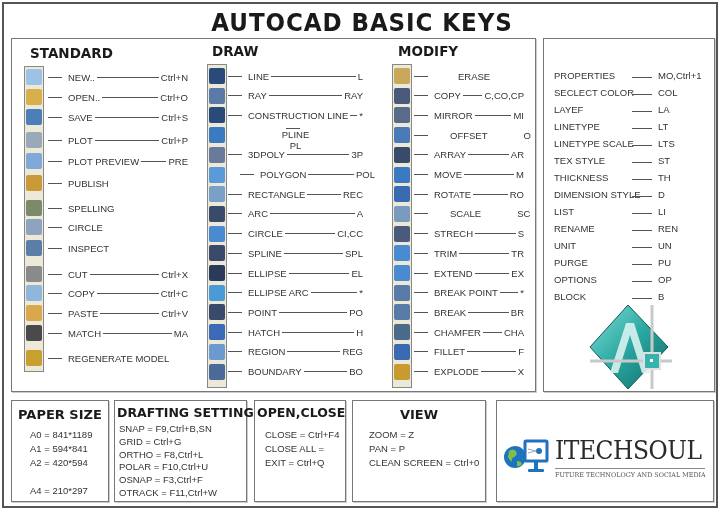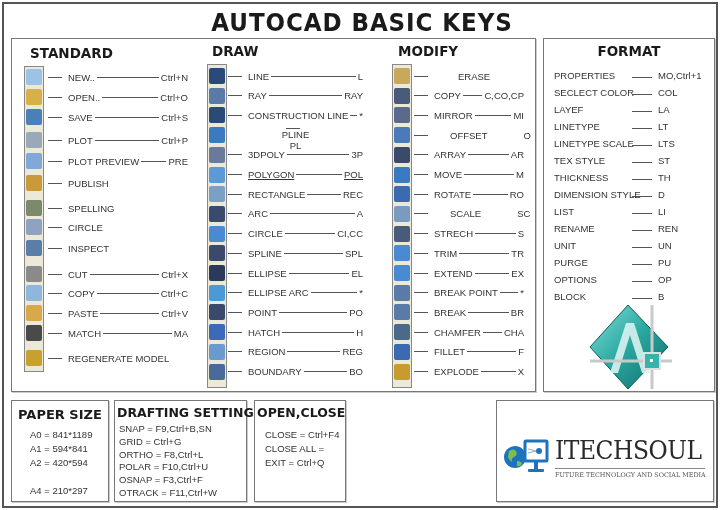--- a/index.html
+++ b/index.html
@@ -169,21 +169,21 @@
           <span class="key">PL</span>
         </div>
         <span class="tb-icon" style="left: 197px; top: 107.8px; background: rgb(106, 122, 154);"></span>
         <div class="row" style="left: 216px; top: 108.8px; width: 135px;">
           <span class="stub"></span>
           <span class="lbl">3DPOLY</span>
           <span class="lead"></span>
           <span class="key">3P</span>
         </div>
         <span class="tb-icon" style="left: 197px; top: 127.5px; background: rgb(90, 154, 216);"></span>
-        <div class="row" style="left: 216px; top: 128.5px; width: 135px; text-decoration: underline;">
+        <div class="row" style="left: 228px; top: 128.5px; width: 135px;">
           <span class="stub"></span>
           <span class="lbl">POLYGON</span>
           <span class="lead"></span>
           <span class="key">POL</span>
         </div>
         <span class="tb-icon" style="left: 197px; top: 147.2px; background: rgb(122, 160, 200);"></span>
         <div class="row" style="left: 216px; top: 148.2px; width: 135px;">
           <span class="stub"></span>
           <span class="lbl">RECTANGLE</span>
           <span class="lead"></span>
@@ -365,21 +365,20 @@
         <div class="row" style="left: 402px; top: 325.5px; width: 110px;">
           <span class="stub"></span>
           <span class="lbl">EXPLODE</span>
           <span class="lead"></span>
           <span class="key">X</span>
         </div>
       </div>
   </div>
 
   <div class="box" style="left:539px; top:34px; width:172px; height:354px;">
-    <div class="section-head" style="left:0; width:170px; text-align:center; top:4px;">FORMAT</div>
     <div id="format-list">
         <div class="fmt-row" style="top: 31px;">
           <span class="lbl">PROPERTIES</span>
           <span class="dash"></span>
           <span class="key">MO,Ctrl+1</span>
         </div>
         <div class="fmt-row" style="top: 48px;">
           <span class="lbl">SECLECT COLOR</span>
           <span class="dash"></span>
           <span class="key">COL</span>
@@ -487,20 +486,28 @@
 
   <div class="box" style="left:250px; top:396px; width:92px; height:102px;">
     <div class="bottom-head" style="left:2px; top:4px; font-size:12.5px;text-align:right;">OPEN,CLOSE</div>
     <div id="openclose-list">
         <div class="kv" style="left: 10px; top: 28px;">CLOSE  =  Ctrl+F4</div>
         <div class="kv" style="left: 10px; top: 42px;">CLOSE ALL  =</div>
         <div class="kv" style="left: 10px; top: 56px;">EXIT  =  Ctrl+Q</div>
       </div>
   </div>
 
+  <div class="box" style="left:348px; top:396px; width:134px; height:102px;">
+    <div class="bottom-head" style="left:0; width:132px; text-align:center; top:6px; font-size:13px;">VIEW</div>
+    <div id="view-list">
+        <div class="kv" style="left: 16px; top: 28px;">ZOOM  =  Z</div>
+        <div class="kv" style="left: 16px; top: 42px;">PAN  =  P</div>
+        <div class="kv" style="left: 16px; top: 56px;">CLEAN SCREEN  =  Ctrl+0</div>
+      </div>
+  </div>
 
   <div class="box" style="left:492px; top:396px; width:218px; height:102px;">
     <svg width="48" height="40" viewBox="0 0 48 40" style="position:absolute; left:6px; top:36px;">
       <circle cx="12" cy="20" r="11" fill="#1e73be"></circle>
       <path d="M6,14 q4,-3 7,0 q2,4 -2,6 q-3,1 -2,5 q-3,-2 -4,-5 z M14,24 q4,0 5,3 q-2,3 -5,2 z" fill="#7cc04a"></path>
       <rect x="22" y="4" width="22" height="20" rx="1" fill="#fff" stroke="#1e73be" stroke-width="3"></rect>
       <circle cx="36" cy="14" r="3" fill="#1e73be"></circle>
       <path d="M25,12 l8,2 M25,16 l8,-2" stroke="#9ab" stroke-width="1"></path>
       <rect x="31" y="25" width="4" height="7" fill="#1e73be"></rect>
       <rect x="25" y="32" width="16" height="3" rx="1" fill="#1e73be"></rect>

